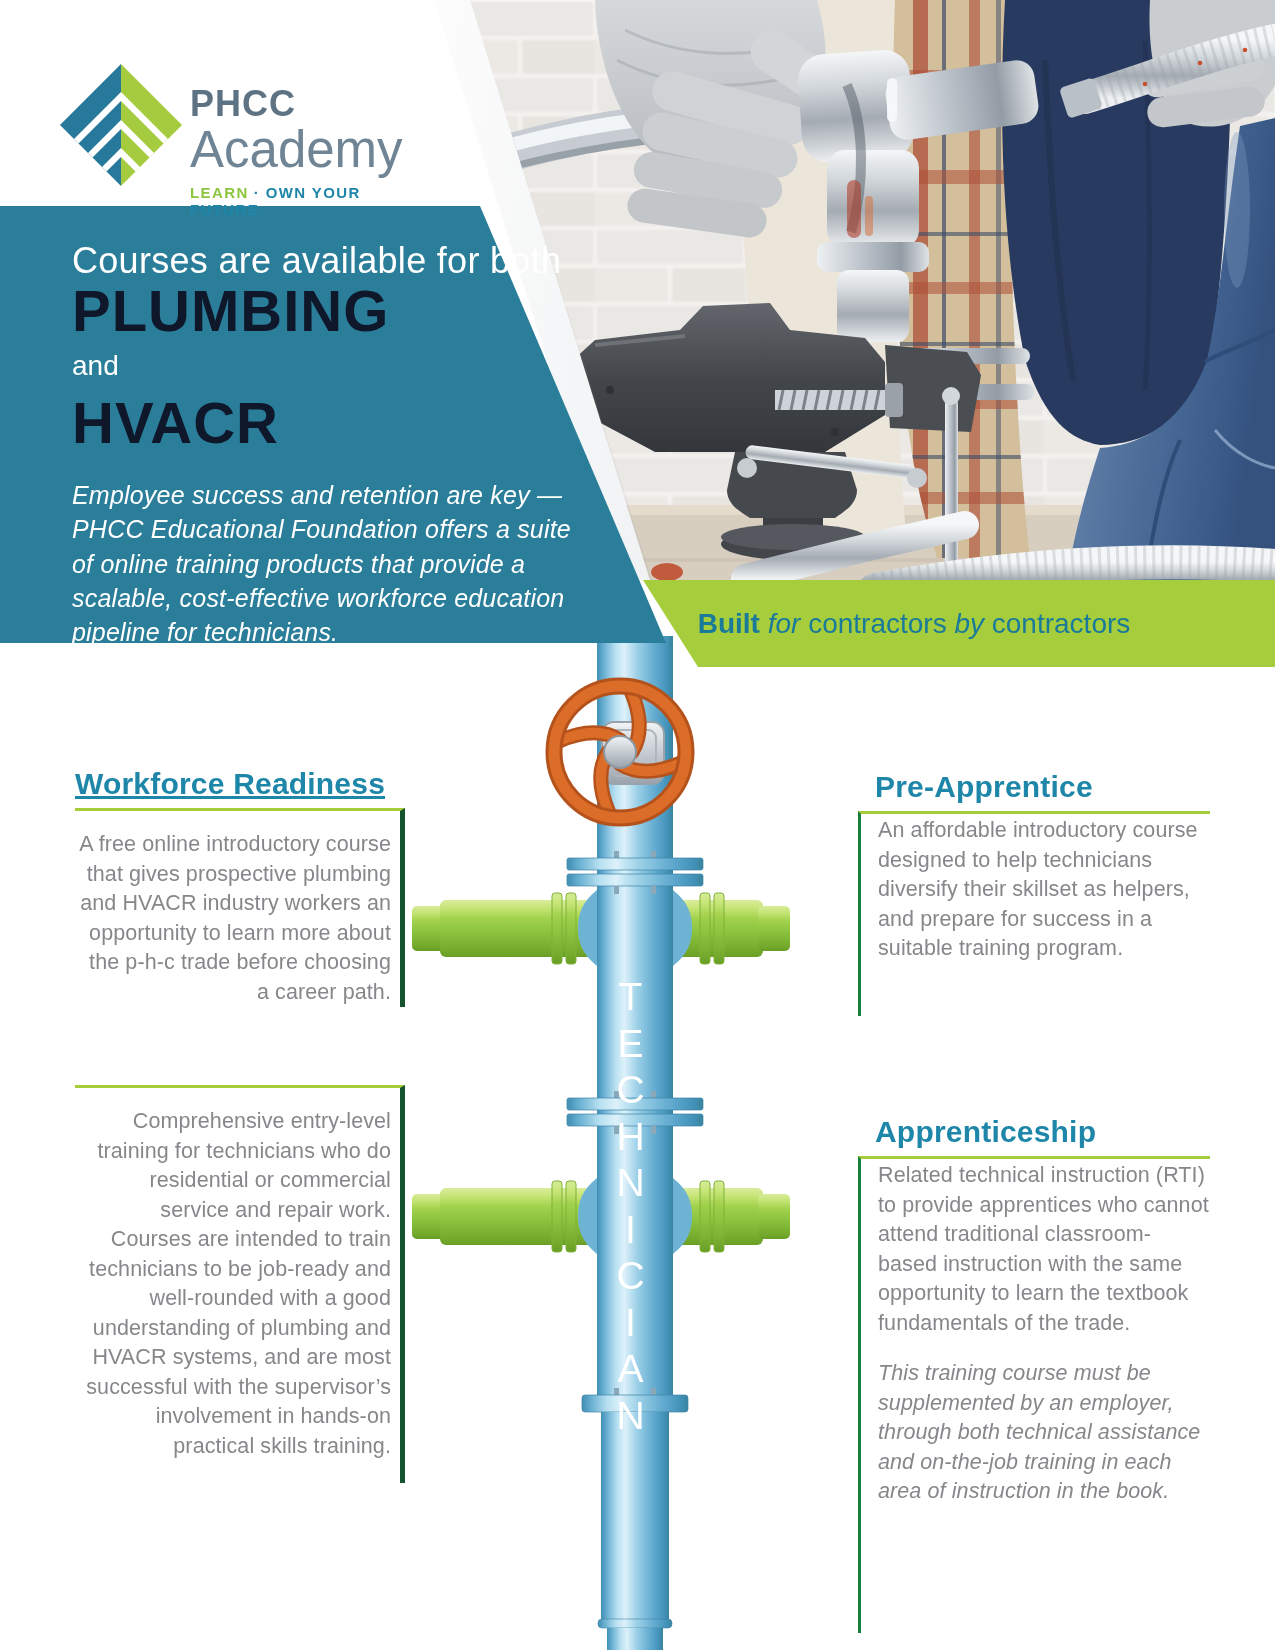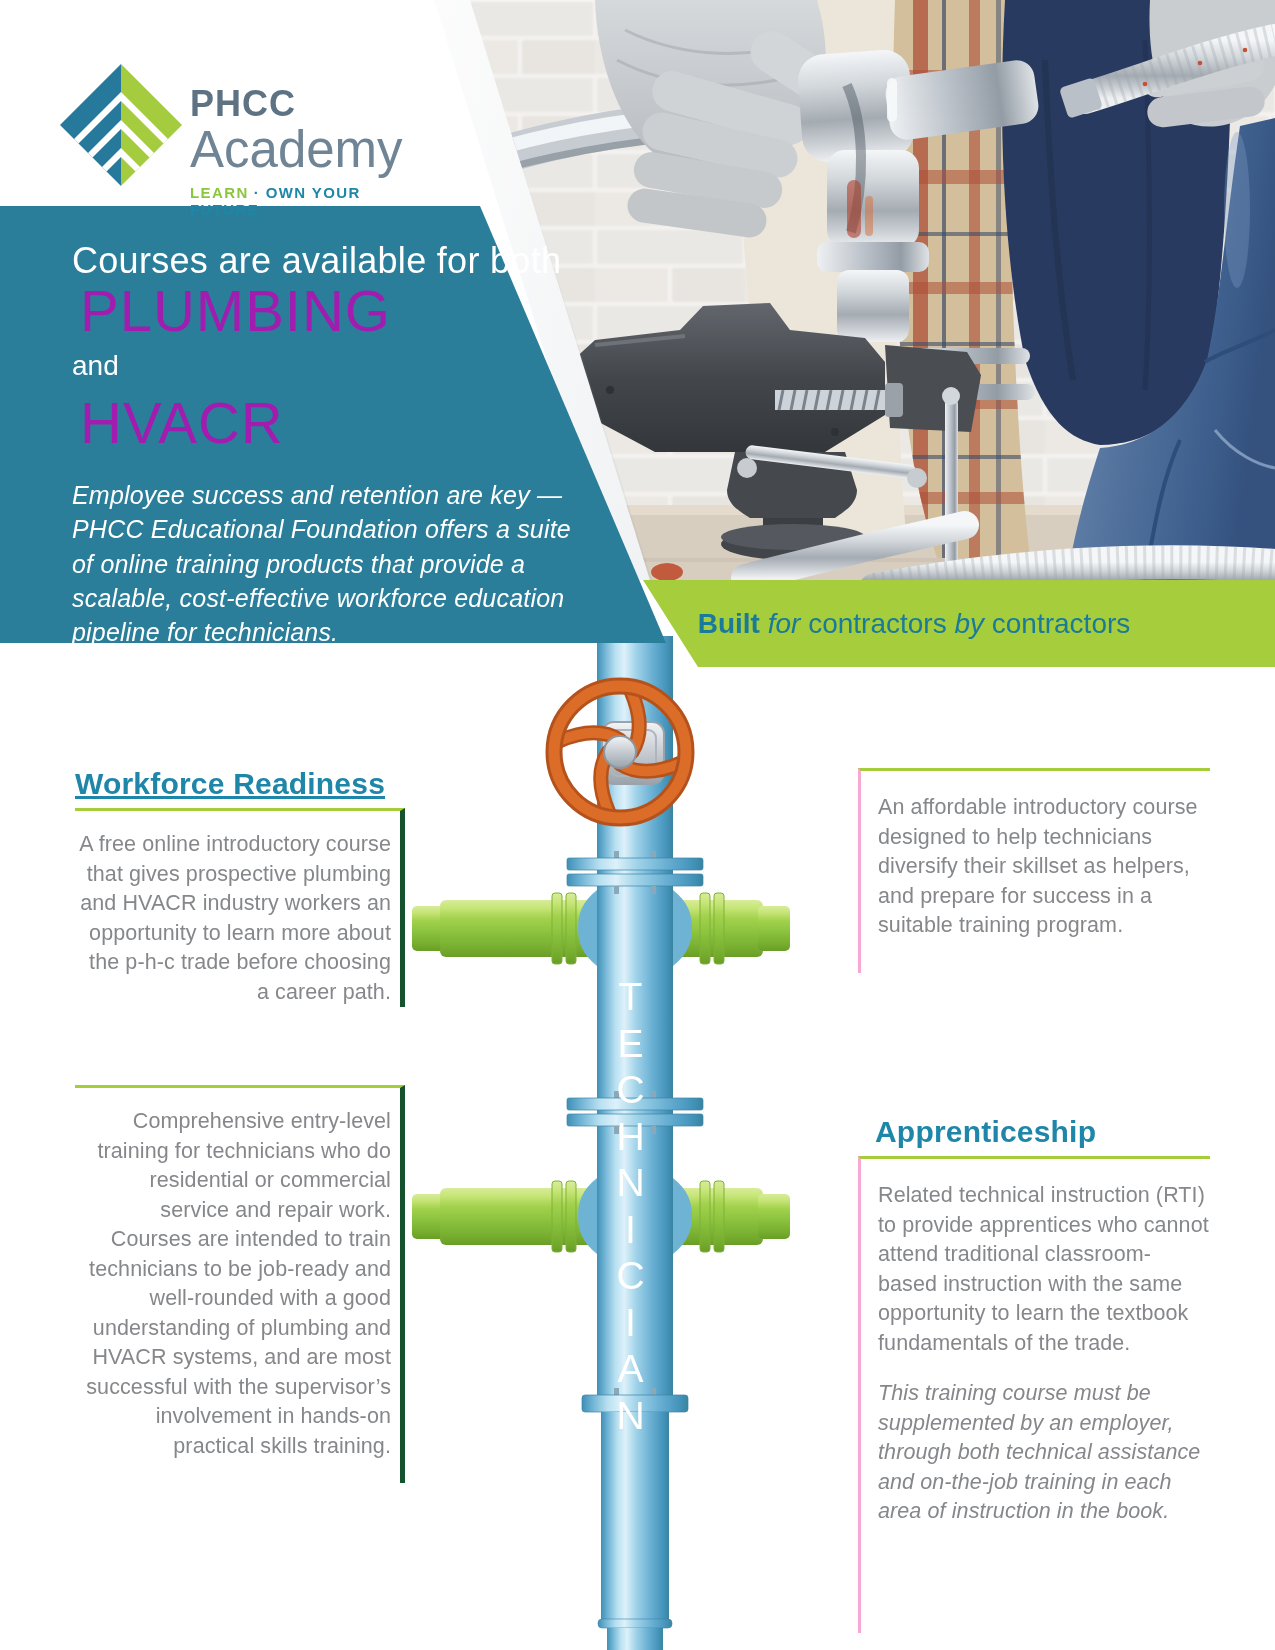--- a/index.html
+++ b/index.html
@@ -19,21 +19,21 @@
     background:linear-gradient(100deg, rgba(255,255,255,0) 25%, rgba(140,152,162,.28) 90%);
   }
 
   
   .teal-panel{
     position:absolute;inset:0;z-index:2;background:#2a7e9a;
     clip-path:polygon(0 206px, 480px 206px, 666px 643px, 0 643px);
   }
   .hero-text{position:absolute;left:72px;top:240px;width:515px;z-index:3;color:#ffffff;}
   .hero-intro{font-size:36px;letter-spacing:.3px;margin:0 0 0 0;}
-  .hero-trade{font-size:58px;font-weight:400;line-height:1;color:#a21caf;letter-spacing:1px;margin:0 0 10px 8px;}
+  .hero-trade{font-size:58px;font-weight:700;line-height:1;color:#0f172a;letter-spacing:1px;margin:0 0 10px 0;}
   .hero-and{font-size:28px;margin:4px 0 12px 0;}
   .hero-trade.second{margin-bottom:26px;}
   .hero-desc{font-size:25px;font-style:italic;line-height:1.37;letter-spacing:.2px;}
 
   
   .logo{position:absolute;left:58px;top:60px;width:340px;height:135px;z-index:3;}
   .logo-mark{position:absolute;left:0;top:2px;}
   .logo-words{position:absolute;left:132px;top:0;}
   .logo-phcc{font-size:36px;font-weight:700;color:#5d7384;letter-spacing:1px;line-height:1;margin-top:26px;}
   .logo-academy{font-size:51px;font-weight:400;color:#6f8494;line-height:1;margin-top:2px;}
@@ -72,22 +72,22 @@
   .tblock p.note{margin-top:21px;font-style:italic;}
   .tblock .rule-wrap{min-height:var(--minh);box-sizing:border-box;}
   .tblock.left h2{text-decoration:underline;}
   .tblock.left .rule-wrap{
     border-top:3px solid #a5cd3a;border-right:5px solid #14532d;
     padding:19px 9px 0 0;
   }
   .tblock.left p{text-align:right;}
   .tblock.right h2{text-align:left;padding-left:17px;}
   .tblock.right .rule-wrap{
-    border-top:3px solid #a5cd3a;border-left:3px solid #f9a8d4;
-    padding:22px 0 0 17px;
+    border-top:3px solid #a5cd3a;border-left:3px solid #15803d;
+    padding:2px 0 0 17px;
   }
 </style>
 </head>
 <body>
 
 <div class="page">
 
   <svg class="photo" viewBox="0 0 830 580" aria-hidden="true">
     <defs>
       <pattern id="bricks" width="150" height="76" patternUnits="userSpaceOnUse">
@@ -414,20 +414,21 @@
   <div class="pipe-label">TECHNICIAN</div>
 
   <section class="tblock left" style="--top:765px; --left:75px; --w:330px; --minh:182px;">
     <h2>Workforce Readiness</h2>
     <div class="rule-wrap">
       <p>A free online introductory course that gives prospective plumbing and HVACR industry workers an opportunity to learn more about the p-h-c trade before choosing a career path.</p>
     </div>
   </section>
 
   <section class="tblock right" style="--top:768px; --left:858px; --w:352px; --minh:205px;">
+    <h2>Pre-Apprentice</h2>
     <div class="rule-wrap">
       <p>An affordable introductory course designed to help technicians diversify their skillset as helpers, and prepare for success in a suitable training program.</p>
     </div>
   </section>
 
   <section class="tblock left" style="--top:1085px; --left:75px; --w:330px; --minh:398px;">
     <div class="rule-wrap">
       <p>Comprehensive entry-level training for technicians who do residential or commercial service and repair work. Courses are intended to train technicians to be job-ready and well-rounded with a good understanding of plumbing and HVACR systems, and are most successful with the supervisor’s involvement in hands-on practical skills training.</p>
     </div>
   </section>

